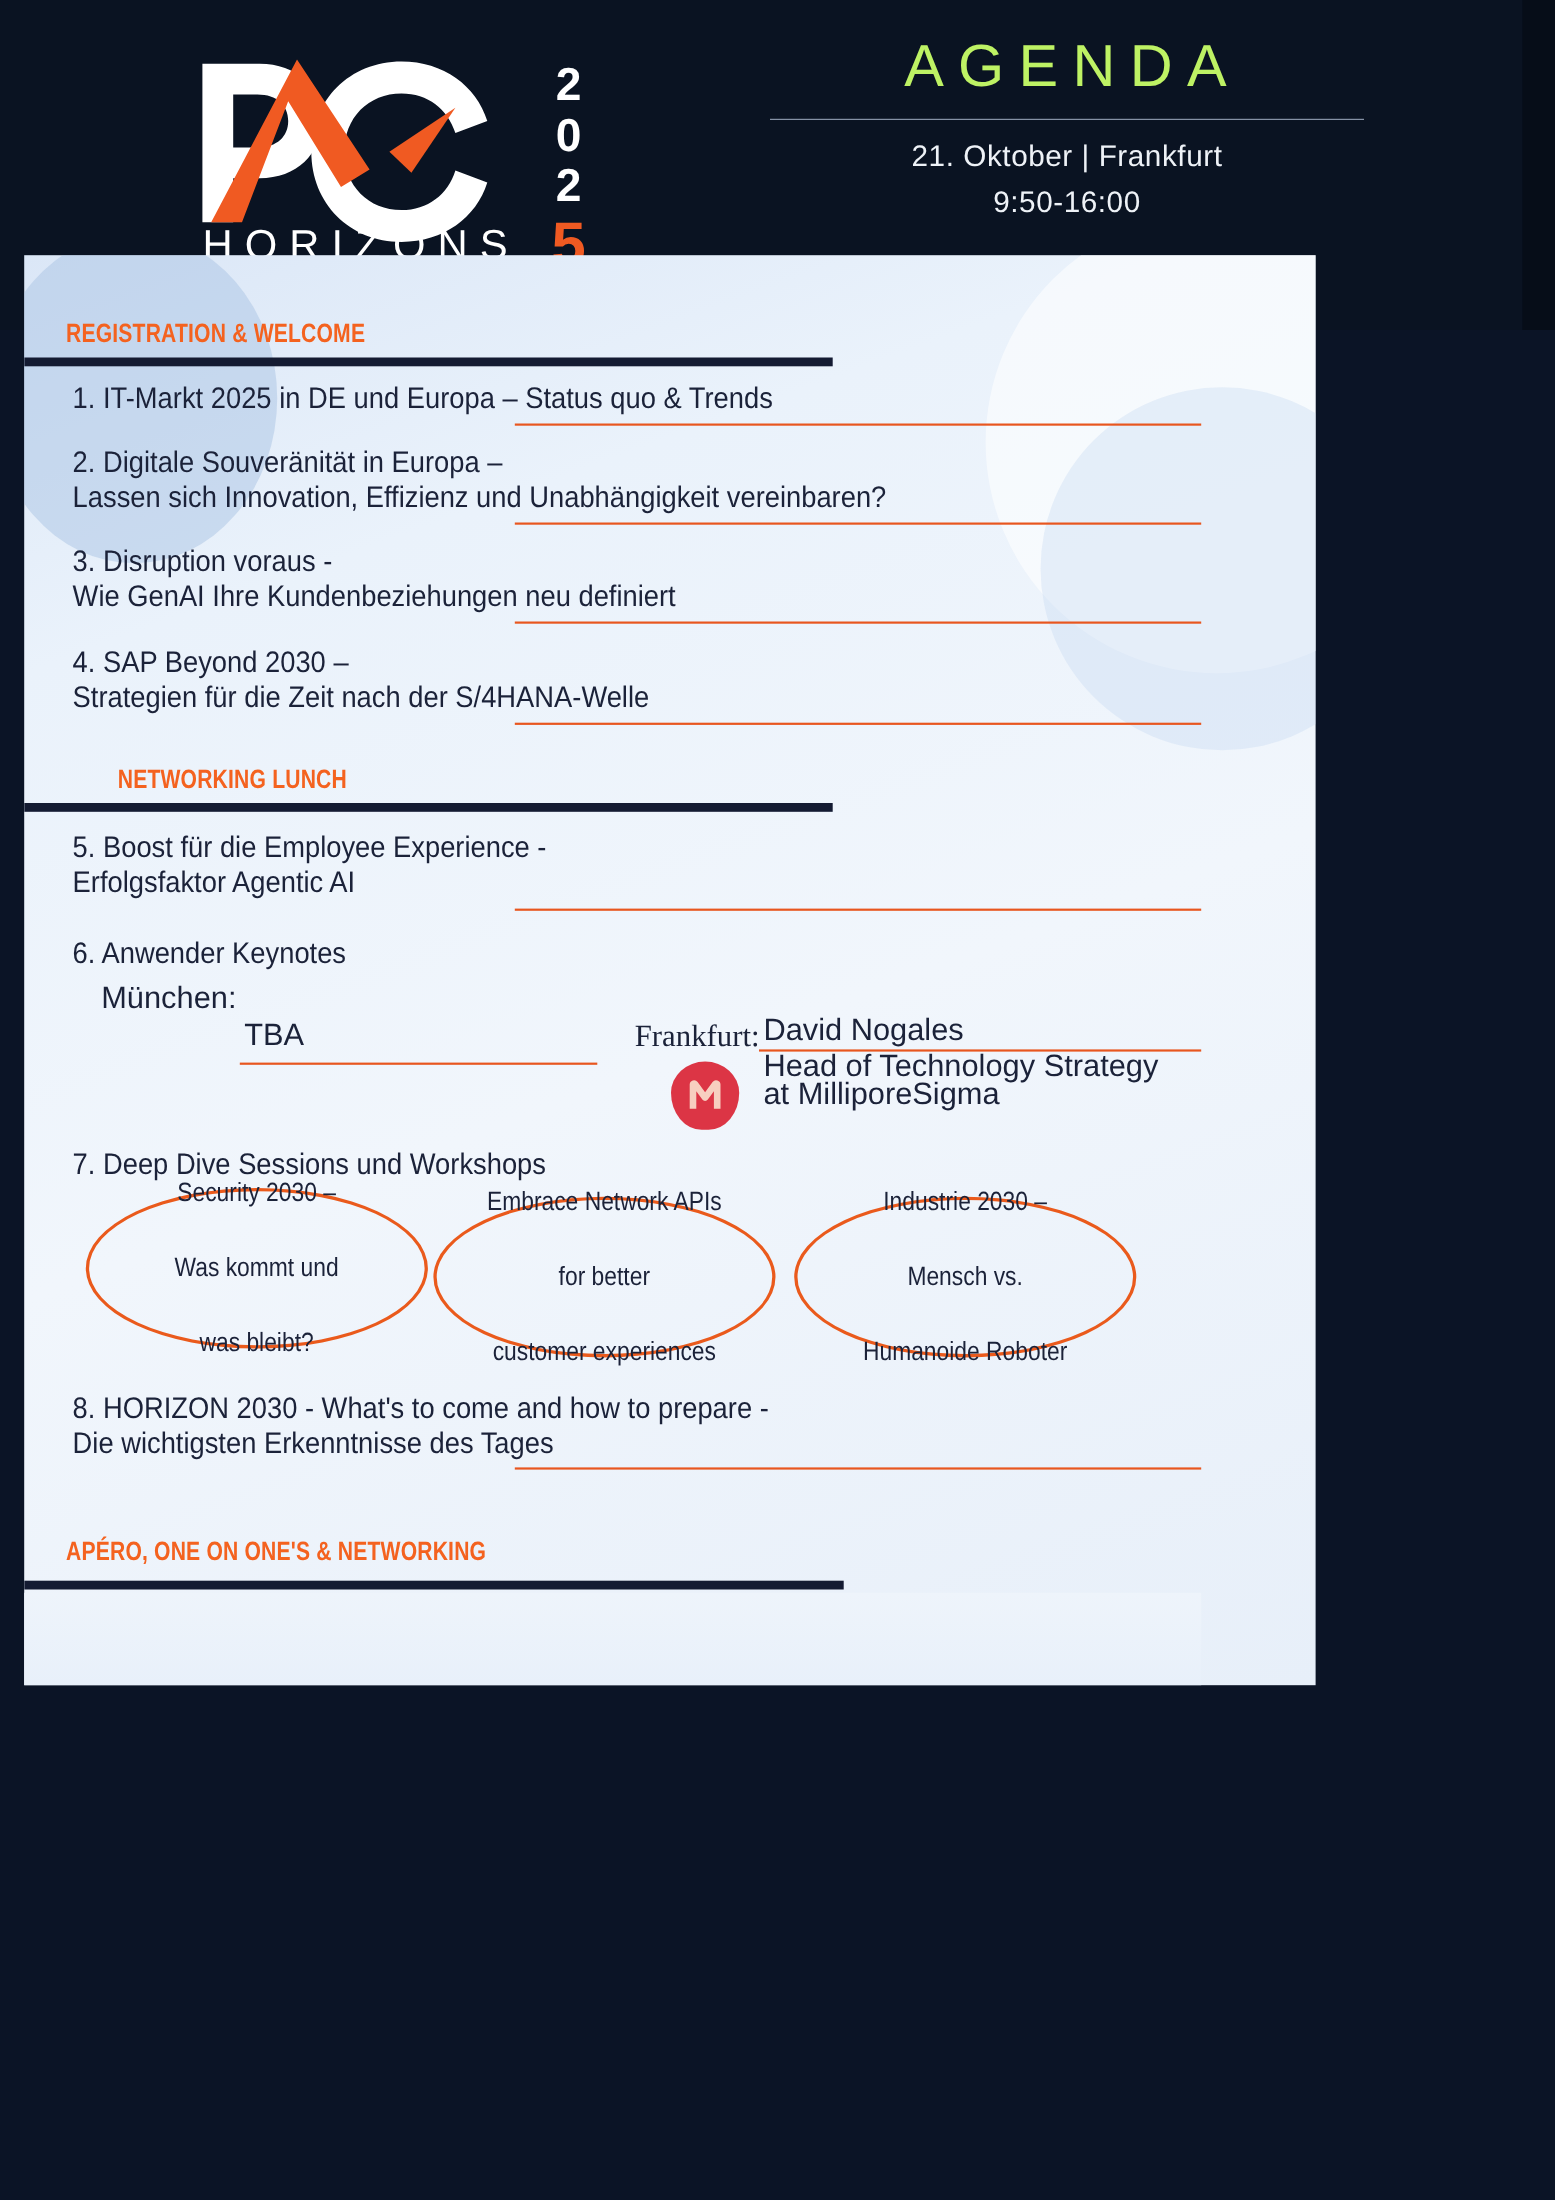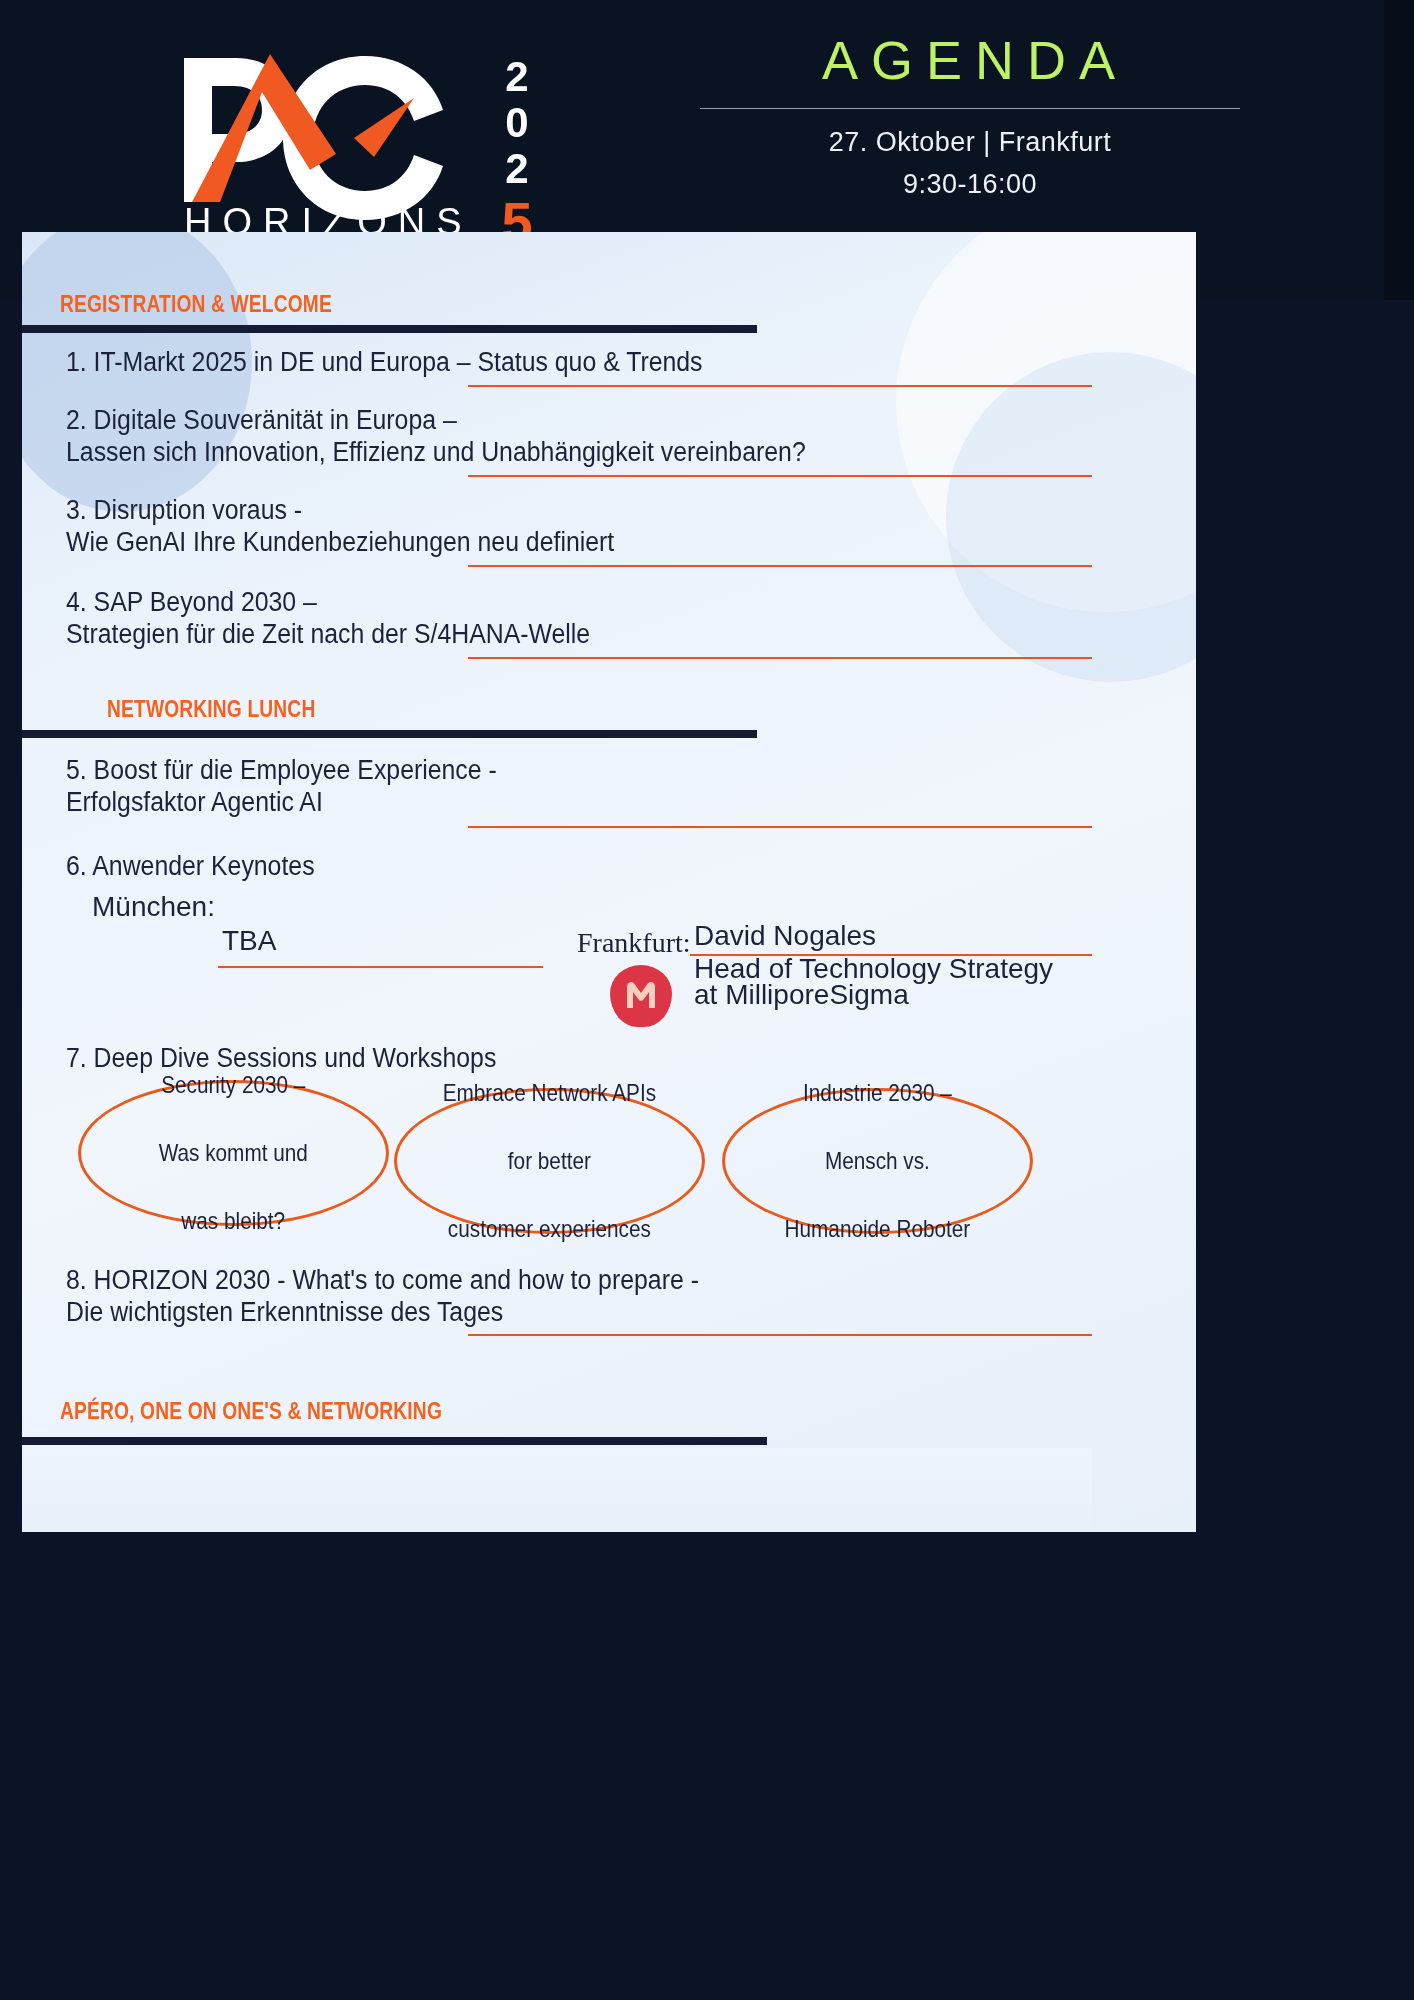--- a/index.html
+++ b/index.html
@@ -103,22 +103,22 @@
         <span>2</span>
         <span>0</span>
         <span>2</span>
         <span class="five">5</span>
       </div>
     </div>
 
     <div class="agenda-block">
       <div class="agenda-title">AGENDA</div>
       <div class="agenda-rule"></div>
-      <div class="agenda-line">27. Oktober | Frankfurt</div>
-      <div class="agenda-line">9:30-16:00</div>
+      <div class="agenda-line">21. Oktober | Frankfurt</div>
+      <div class="agenda-line">9:50-16:00</div>
     </div>
   </div>
 
   <div class="card">
     <div class="blob blob1"></div>
     <div class="blob blob2"></div>
     <div class="blob blob3"></div>
 
     <div class="card-inner">
 

